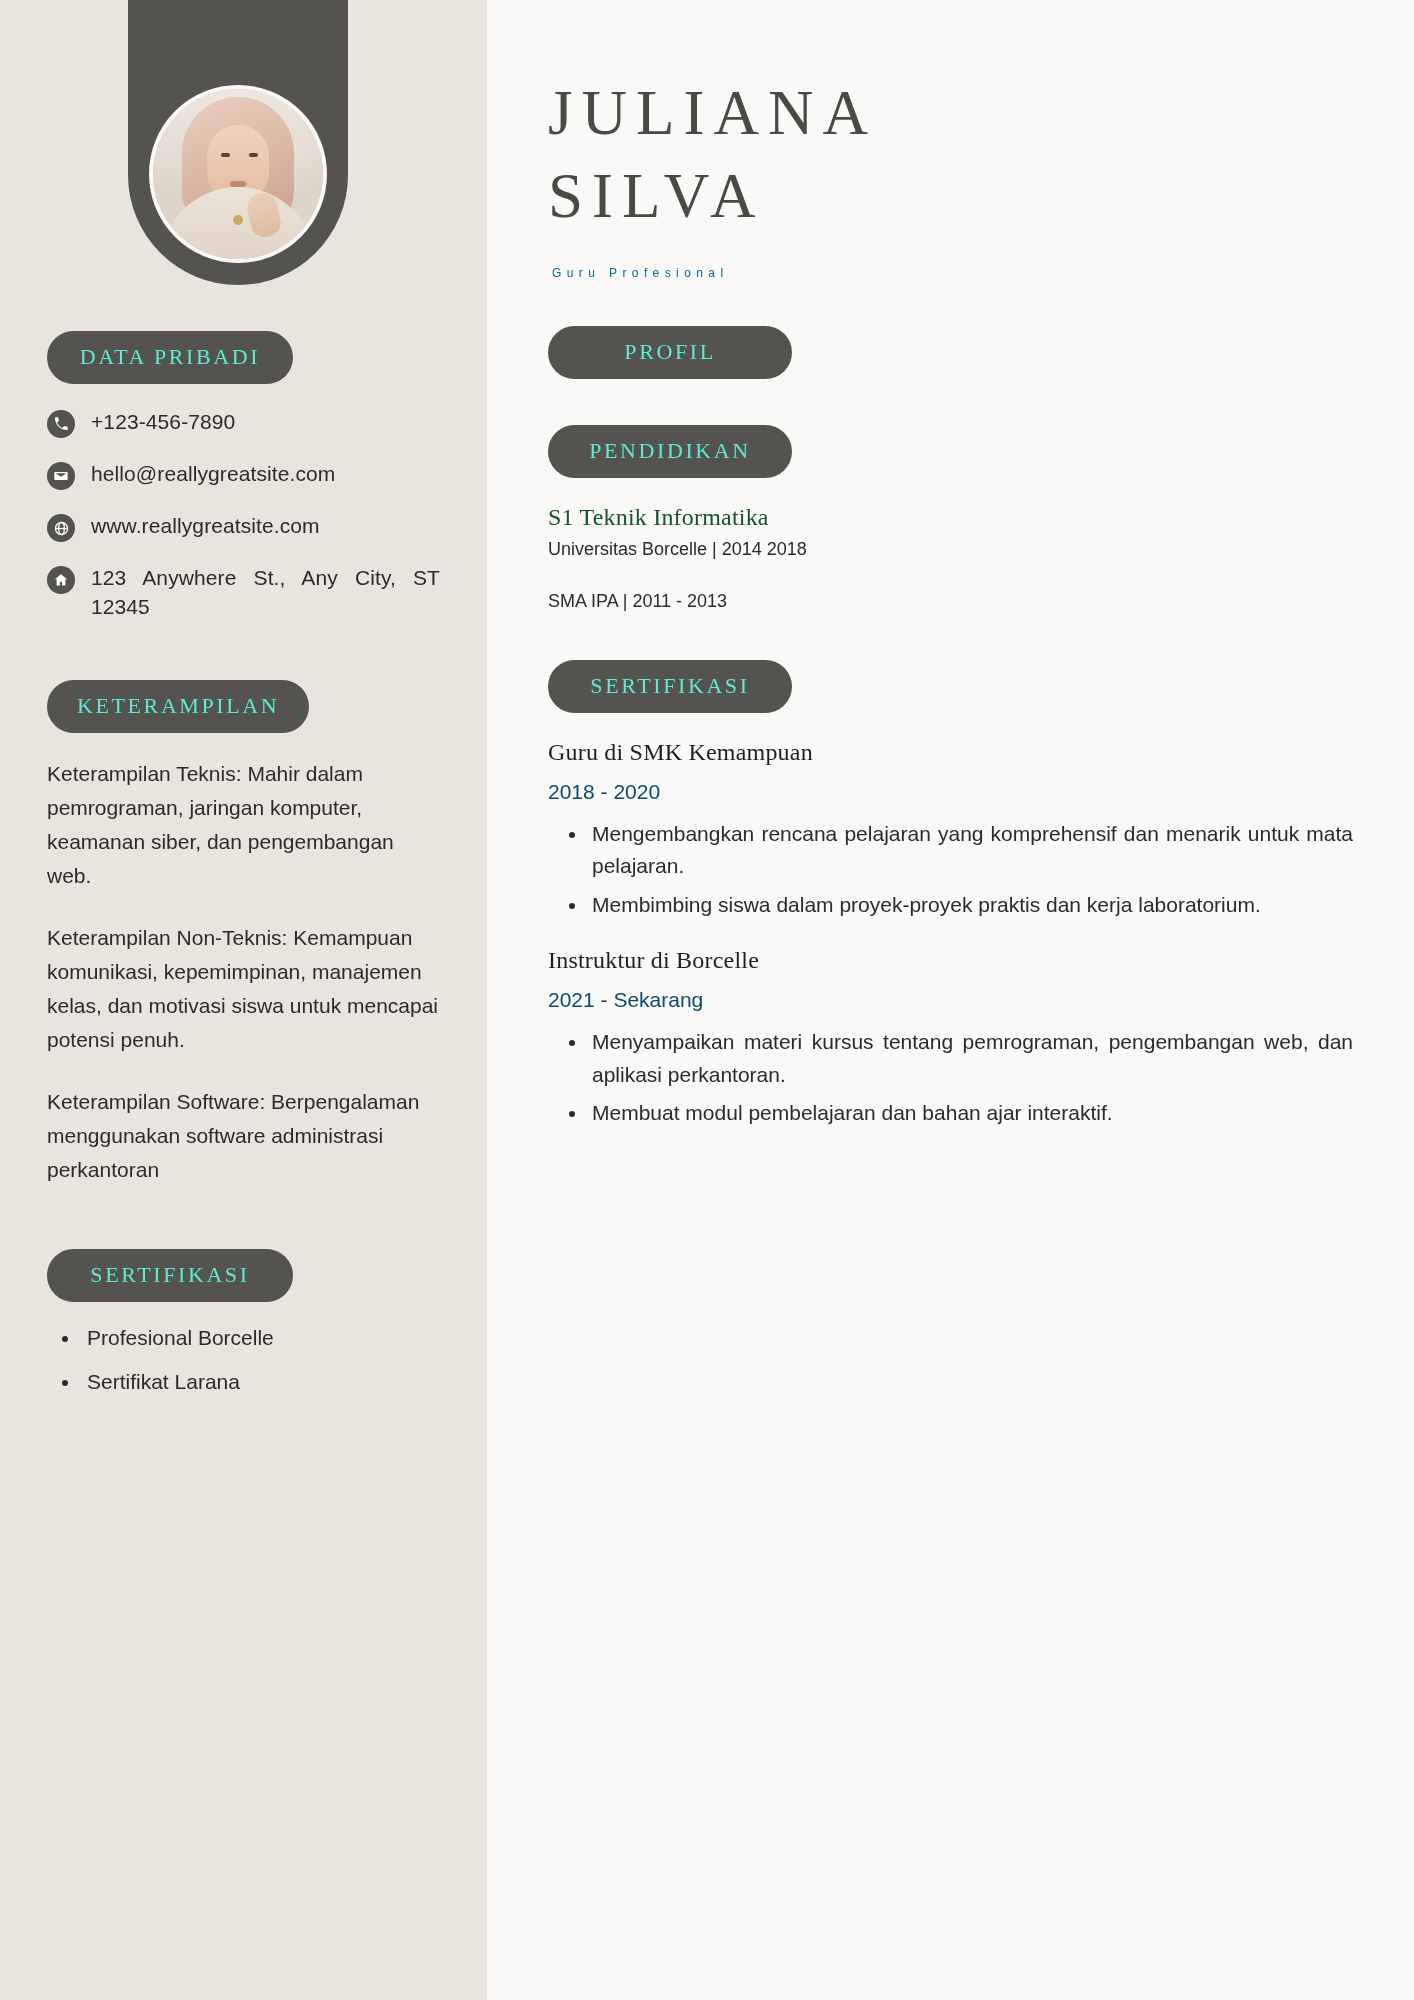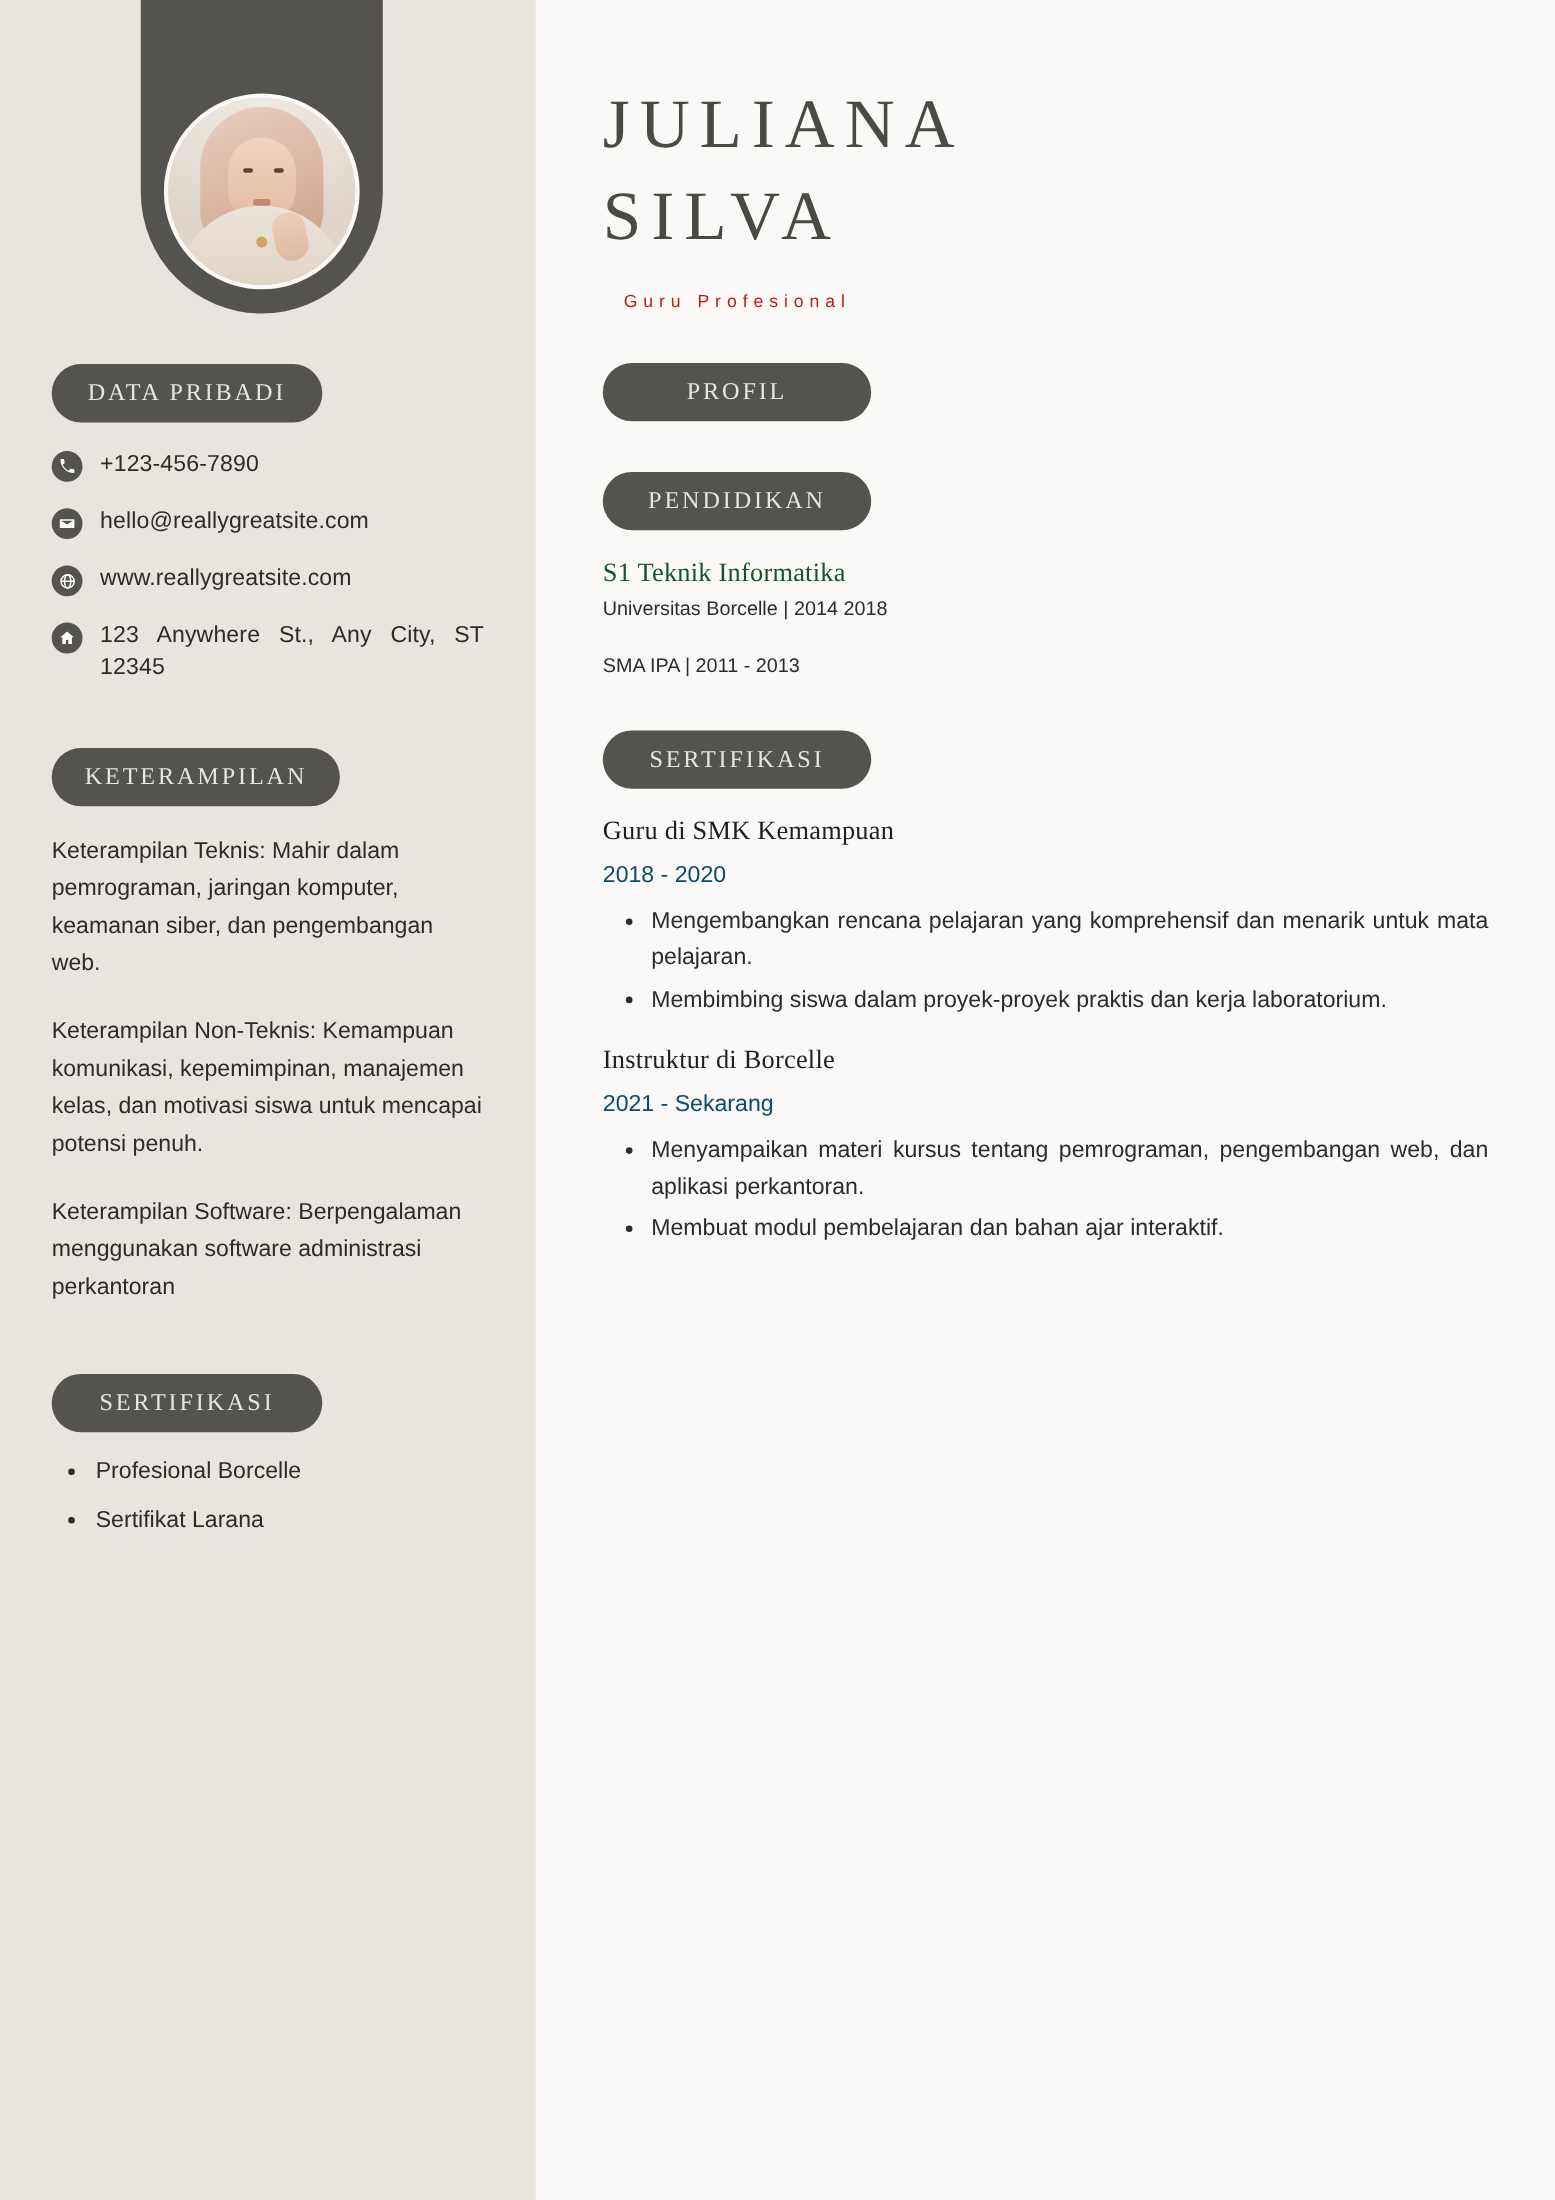--- a/index.html
+++ b/index.html
@@ -143,21 +143,21 @@
     width: 10px;
     height: 10px;
     background: #c9a86a;
     border-radius: 50%;
   }
 
   
   .pill {
     display: inline-block;
     background: #55534f;
-    color: #e5e5e5;
+    color: #5eead4;
     border-radius: 40px;
     font-family: "Liberation Serif", serif;
     letter-spacing: 2.6px;
     text-align: center;
     box-sizing: border-box;
   }
   .pill-left {
     font-size: 22px;
     padding: 13px 30px 14px 30px;
     min-width: 246px;
@@ -232,24 +232,24 @@
   .name {
     font-family: "Liberation Serif", serif;
     font-size: 63px;
     line-height: 1.32;
     color: #4b4946;
     letter-spacing: 9px;
     margin: 0;
     font-weight: normal;
   }
   .role {
-    font-size: 16px;
+    font-size: 12px;
     letter-spacing: 5.4px;
-    color: #b91c1c;
-    margin: 28px 0 0 19px;
+    color: #0369a1;
+    margin: 28px 0 0 4px;
     font-family: "Liberation Sans", sans-serif;
   }
 
   .main-section { margin-top: 46px; }
   .main-heading-wrap { margin-bottom: 26px; }
 
   .profile-text {
     font-size: 21px;
     line-height: 1.6;
     color: #2b2b2b;

